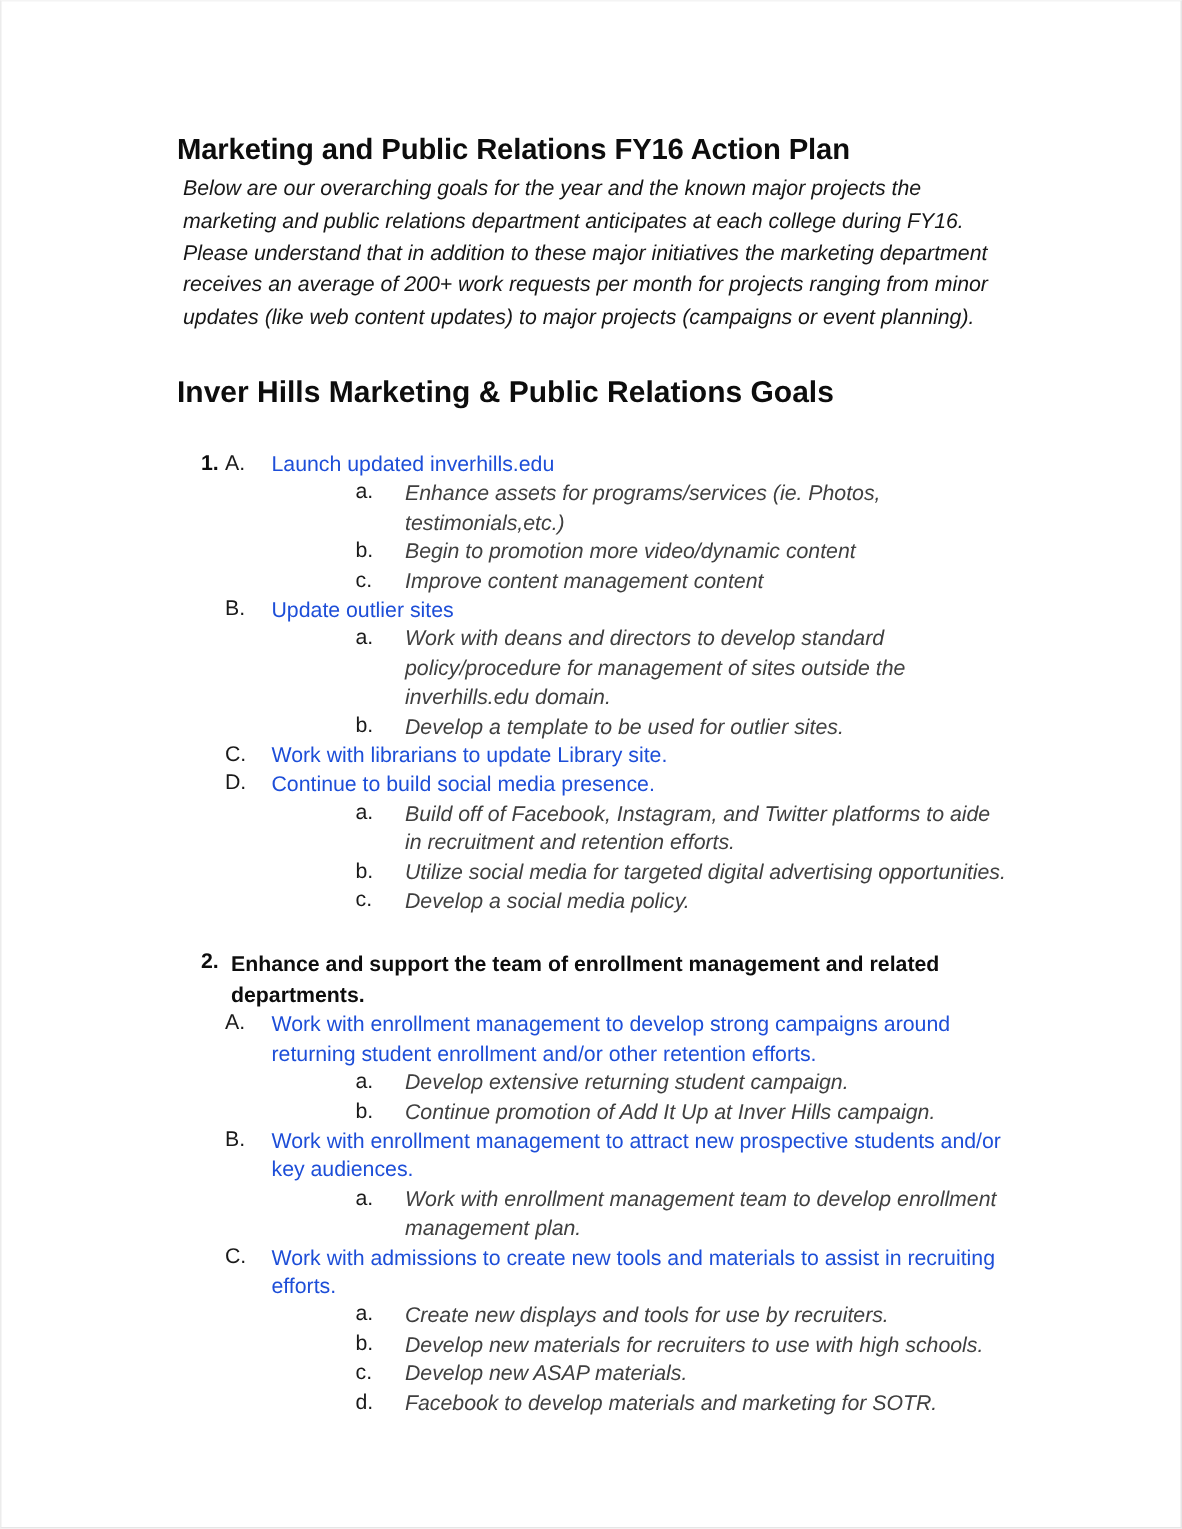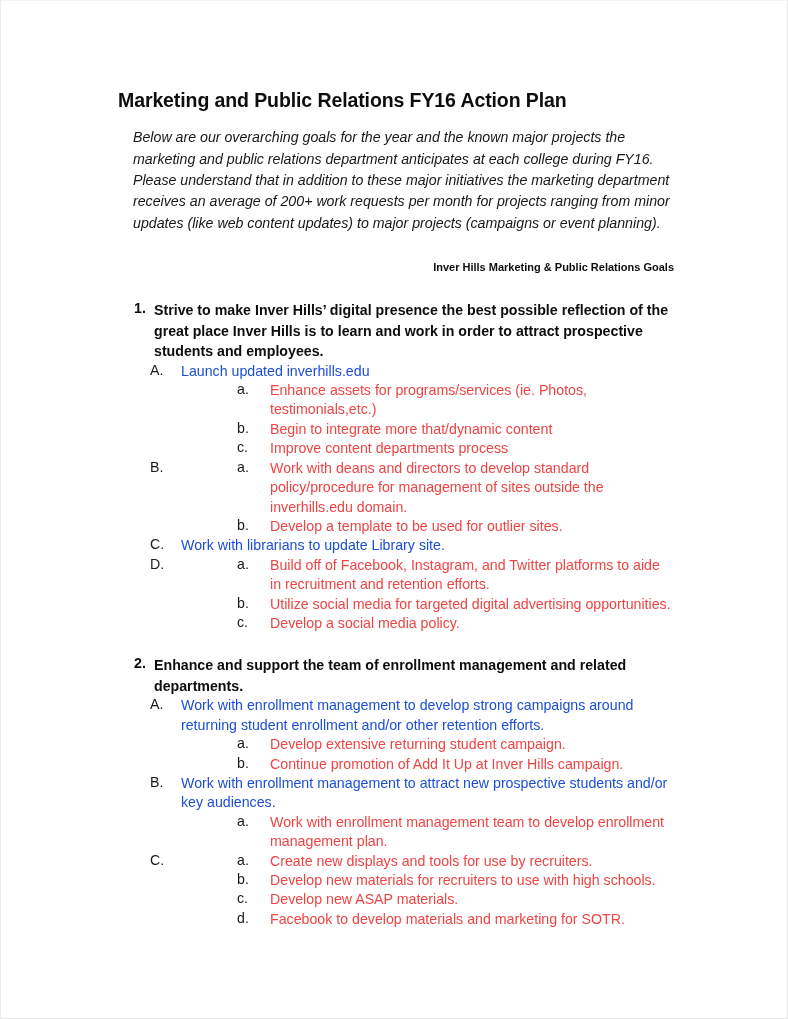--- a/index.html
+++ b/index.html
@@ -40,31 +40,30 @@
     letter-spacing: -0.1px;
     margin: 0 0 0 0;
     line-height: 1.2;
   }
 
   .intro {
     font-style: italic;
     font-size: 14.2px;
     line-height: 21.3px;
     color: #171717;
-    margin: 15px;
+    margin: 4px;
     width: 548px;
   }
 
   .section-heading {
-    font-size: 11px;
+    font-size: 20px;
     font-weight: bold;
     color: #0d0d0d;
     margin: 26px 0 0 0;
     line-height: 1.3;
-    text-align: right;
   }
 
   
   ol.lvl1 {
     list-style: none;
     margin: 26px 0 0 0;
     padding: 0;
   }
   ol.lvl1 > li {
     position: relative;
@@ -127,84 +126,86 @@
   .marker-3 {
     position: absolute;
     left: 0;
     top: 0;
     font-size: 14.2px;
     color: #1a1a1a;
   }
   .l3-text {
     font-size: 14.2px;
     line-height: 19.4px;
-    color: #ef4444;
+    color: #404040;
     display: block;
+    font-style: italic;
   }
 </style>
 </head>
 <body>
 
 <div class="page">
   <div class="content">
 
     <h1 class="doc-title">Marketing and Public Relations FY16 Action Plan</h1>
 
     <p class="intro">Below are our overarching goals for the year and the known major projects the marketing and public relations department anticipates at each college during FY16. Please understand that in addition to these major initiatives the marketing department receives an average of 200+ work requests per month for projects ranging from minor updates (like web content updates) to major projects (campaigns or event planning).</p>
 
     <h2 class="section-heading">Inver Hills Marketing &amp; Public Relations Goals</h2>
 
     <ol class="lvl1">
 
       <li>
         <span class="marker-1">1.</span>
-        <span class="l1-text">Strive to make Inver Hills’ digital presence the best possible reflection of the great place Inver Hills is to learn and work in order to attract prospective students and employees.</span>
 
         <ol class="lvl2">
 
           <li>
             <span class="marker-2">A.</span>
             <span class="l2-text">Launch updated inverhills.edu</span>
             <ol class="lvl3">
               <li>
                 <span class="marker-3">a.</span>
                 <span class="l3-text">Enhance assets for programs/services (ie. Photos, testimonials,etc.)</span>
               </li>
               <li>
                 <span class="marker-3">b.</span>
-                <span class="l3-text">Begin to integrate more that/dynamic content</span>
+                <span class="l3-text">Begin to promotion more video/dynamic content</span>
               </li>
               <li>
                 <span class="marker-3">c.</span>
-                <span class="l3-text">Improve content departments process</span>
+                <span class="l3-text">Improve content management content</span>
               </li>
             </ol>
           </li>
 
           <li>
             <span class="marker-2">B.</span>
+            <span class="l2-text">Update outlier sites</span>
             <ol class="lvl3">
               <li>
                 <span class="marker-3">a.</span>
                 <span class="l3-text">Work with deans and directors to develop standard policy/procedure for management of sites outside the inverhills.edu domain.</span>
               </li>
               <li>
                 <span class="marker-3">b.</span>
                 <span class="l3-text">Develop a template to be used for outlier sites.</span>
               </li>
             </ol>
           </li>
 
           <li>
             <span class="marker-2">C.</span>
             <span class="l2-text">Work with librarians to update Library site.</span>
           </li>
 
           <li>
             <span class="marker-2">D.</span>
+            <span class="l2-text">Continue to build social media presence.</span>
             <ol class="lvl3">
               <li>
                 <span class="marker-3">a.</span>
                 <span class="l3-text">Build off of Facebook, Instagram, and Twitter platforms to aide in recruitment and retention efforts.</span>
               </li>
               <li>
                 <span class="marker-3">b.</span>
                 <span class="l3-text">Utilize social media for targeted digital advertising opportunities.</span>
               </li>
               <li>
@@ -244,20 +245,21 @@
             <ol class="lvl3">
               <li>
                 <span class="marker-3">a.</span>
                 <span class="l3-text">Work with enrollment management team to develop enrollment management plan.</span>
               </li>
             </ol>
           </li>
 
           <li>
             <span class="marker-2">C.</span>
+            <span class="l2-text">Work with admissions to create new tools and materials to assist in recruiting efforts.</span>
             <ol class="lvl3">
               <li>
                 <span class="marker-3">a.</span>
                 <span class="l3-text">Create new displays and tools for use by recruiters.</span>
               </li>
               <li>
                 <span class="marker-3">b.</span>
                 <span class="l3-text">Develop new materials for recruiters to use with high schools.</span>
               </li>
               <li>

